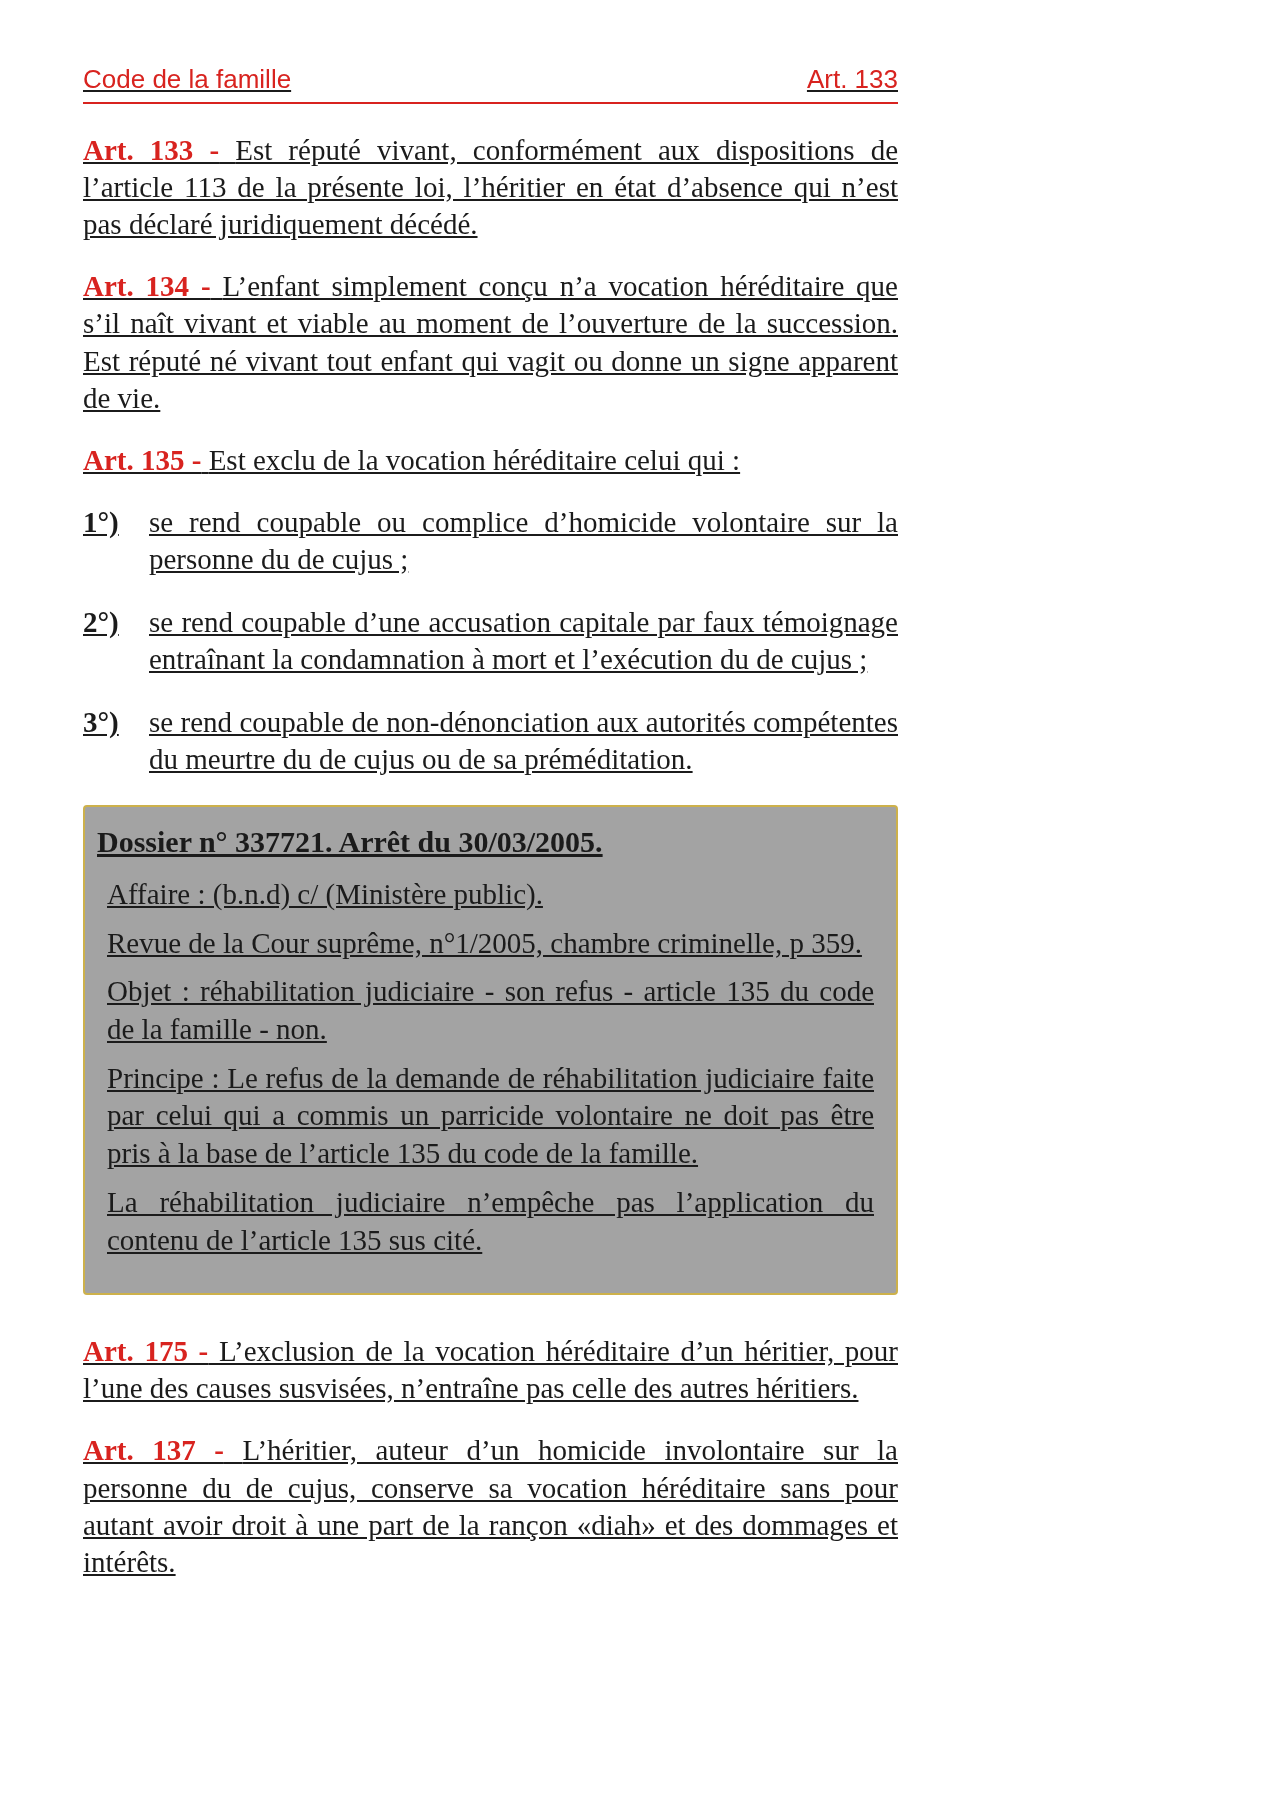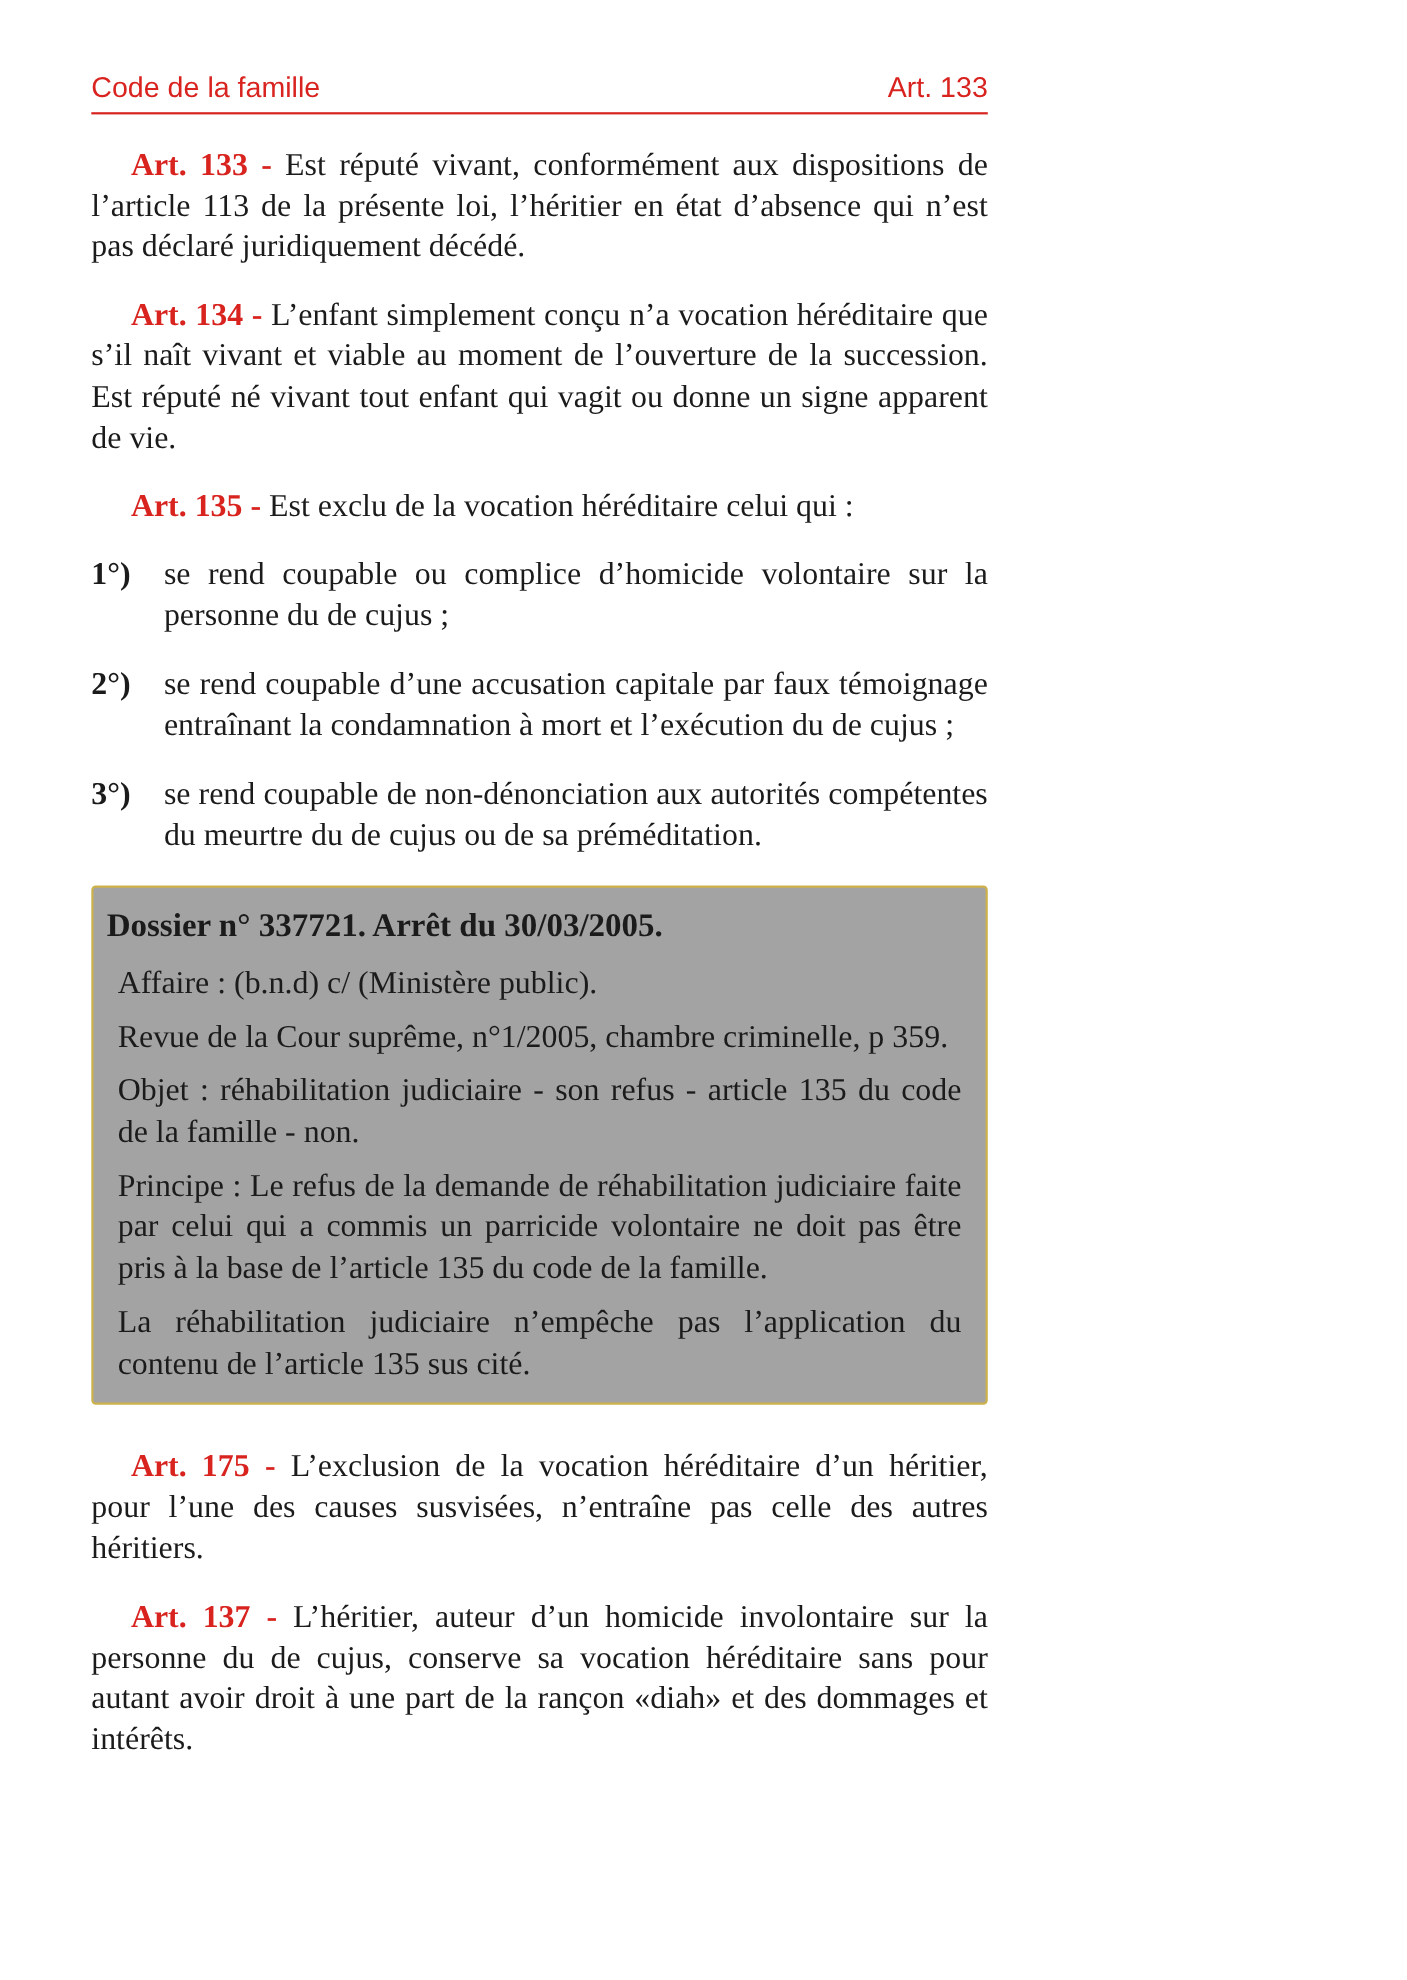--- a/index.html
+++ b/index.html
@@ -11,20 +11,21 @@
     font-family: "Liberation Serif", serif;
     color: #1b1b1b;
     position: relative;
     overflow: hidden;
   }
   .page {
     width: 1167px;
     height: 1800px;
     padding: 64px 269px 0 83px;
     position: relative;
+    text-decoration: underline;
   }
   .header {
     display: flex;
     justify-content: space-between;
     align-items: flex-end;
     font-family: "Liberation Sans", sans-serif;
     font-size: 26px;
     color: #d8231f;
     padding-bottom: 7px;
   }
@@ -36,21 +37,20 @@
   .par {
     font-size: 29px;
     line-height: 1.28;
     text-align: justify;
     margin-bottom: 25px;
   }
   .art-label {
     color: #d8231f;
     font-weight: bold;
     white-space: nowrap;
-    margin-left: 36px;
   }
   .list-item {
     display: grid;
     grid-template-columns: 66px 1fr;
     font-size: 29px;
     line-height: 1.28;
     margin-bottom: 26px;
   }
   .list-num { font-weight: bold; }
   .list-text { text-align: justify; }
@@ -68,21 +68,21 @@
     line-height: 1.25;
     margin-bottom: 16px;
   }
   .dossier-par {
     font-size: 29px;
     line-height: 1.3;
     text-align: justify;
     margin-left: 10px;
     margin-bottom: 11px;
   }
-  .dossier-par:last-child { margin-bottom: 2px; }
+  .dossier-par:last-child { margin-bottom: 20px; }
   .footer {
     position: absolute;
     top: 1486px;
     left: 83px;
     width: 927px;
     text-align: center;
   }
   .page-number {
     font-family: "Liberation Sans", sans-serif;
     font-weight: bold;

